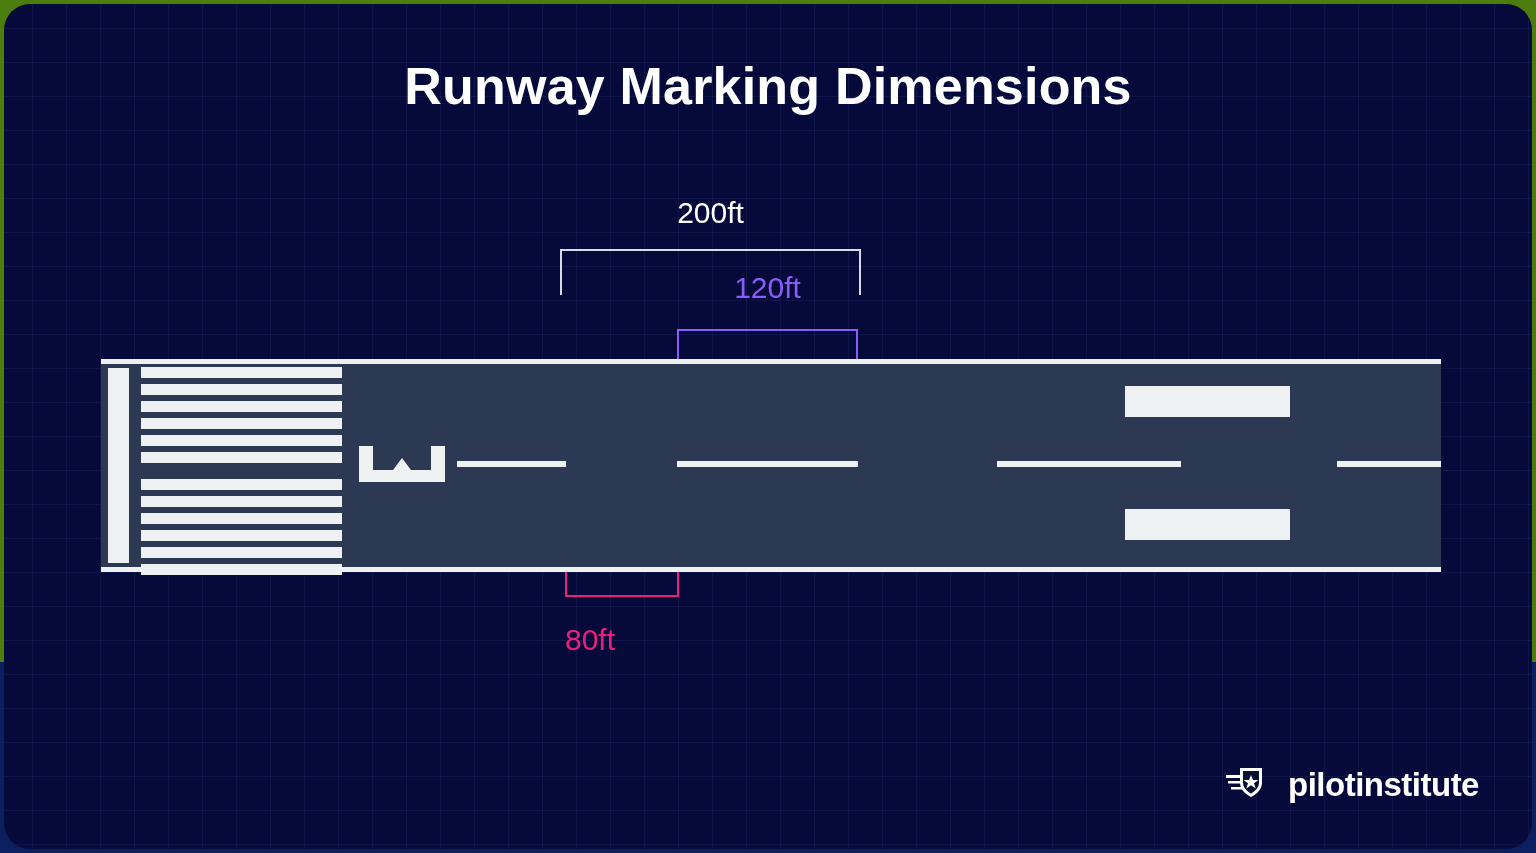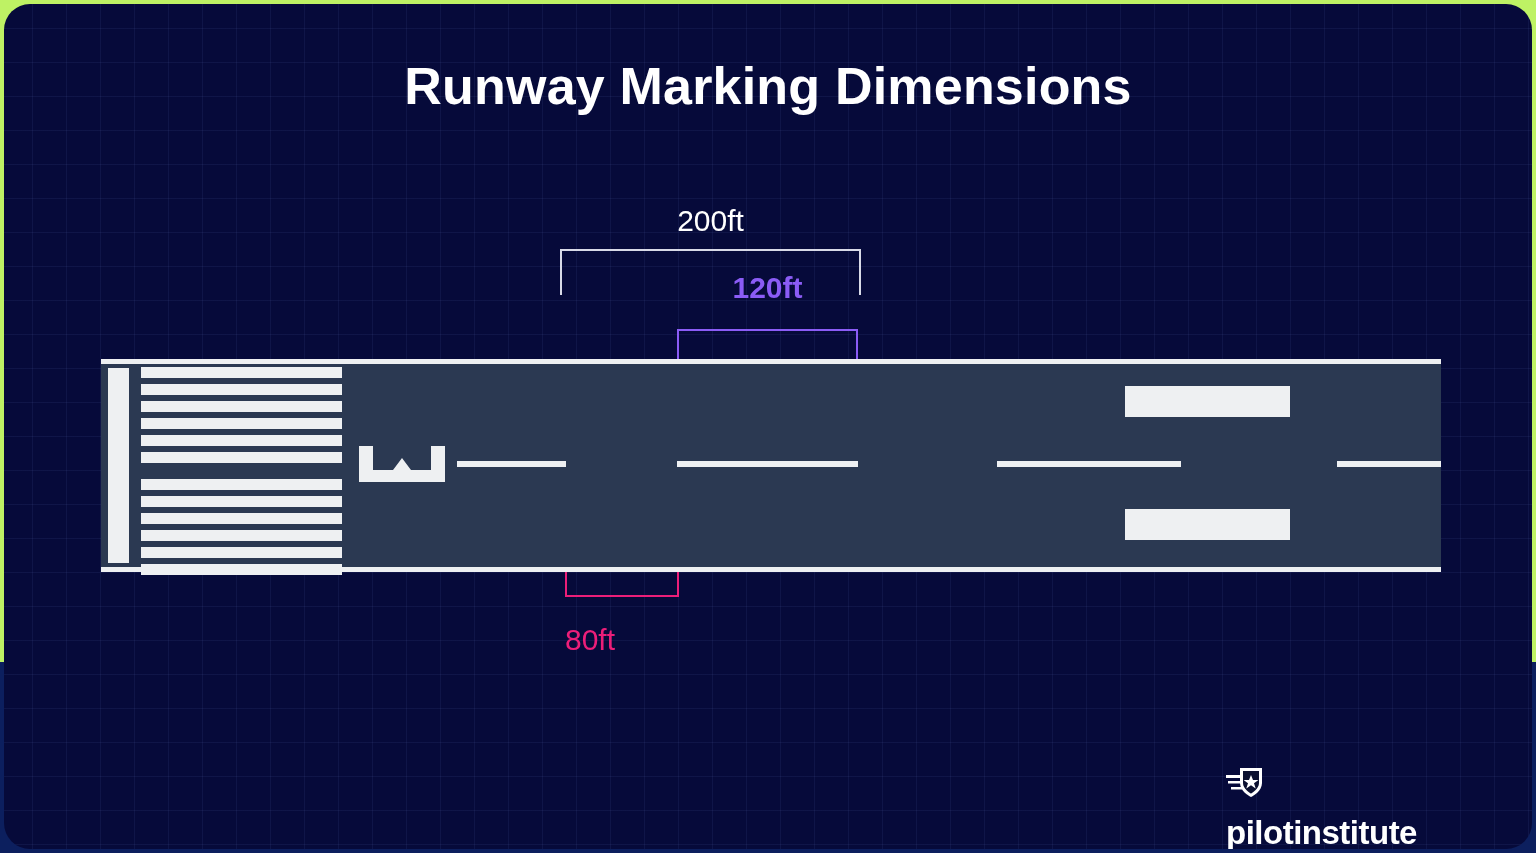--- a/index.html
+++ b/index.html
@@ -9,21 +9,21 @@
     height: 853px;
     overflow: hidden;
     background: #0c1f5e;
     font-family: "Liberation Sans", sans-serif;
   }
 
   #stage {
     position: relative;
     width: 1536px;
     height: 662px;
-    background: #bef264;
+    background: #4d7c0f;
   }
 
   
   #card {
     position: absolute;
     left: 4px;
     top: 4px;
     width: 1528px;
     height: 845px;
     border-radius: 26px;
@@ -61,41 +61,39 @@
     border-right: 2px solid #d8dae8;
   }
   #label200 {
     position: absolute;
     left: 556px;
     top: 192px;
     width: 301px;
     text-align: center;
     color: #ffffff;
     font-size: 30px;
-    margin-top: 8px;
   }
 
   
   #box120 {
     position: absolute;
     left: 673px;
     top: 325px;
     width: 181px;
     height: 136px;
     border: 2px solid #8b5cf6;
   }
   #label120 {
     position: absolute;
     left: 673px;
     top: 267px;
     width: 181px;
     text-align: center;
     color: #8b5cf6;
     font-size: 30px;
-    font-weight: bold;
   }
 
   
   #bracket80 {
     position: absolute;
     left: 561px;
     top: 459px;
     width: 114px;
     height: 134px;
     border-left: 2px solid #ec1e79;
@@ -184,23 +182,22 @@
   }
   .aim-top { top: 27px; }
   .aim-bottom { top: 150px; }
 
   
   #logo {
     position: absolute;
     left: 1222px;
     top: 760px;
     display: flex;
-    align-items: flex-start;
-    gap: 10px;
-    flex-direction: column;
+    align-items: flex-end;
+    gap: 16px;
   }
   #logo-text {
     color: #ffffff;
     font-size: 33px;
     font-weight: bold;
     letter-spacing: -0.5px;
   }
 </style>
 </head>
 <body>

